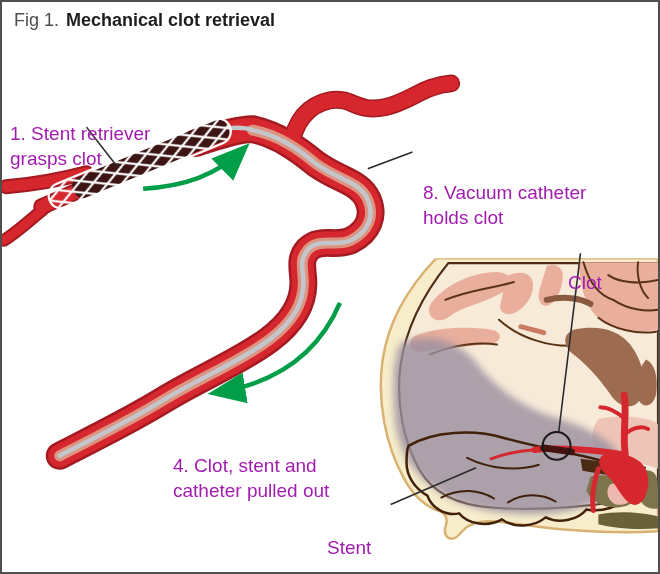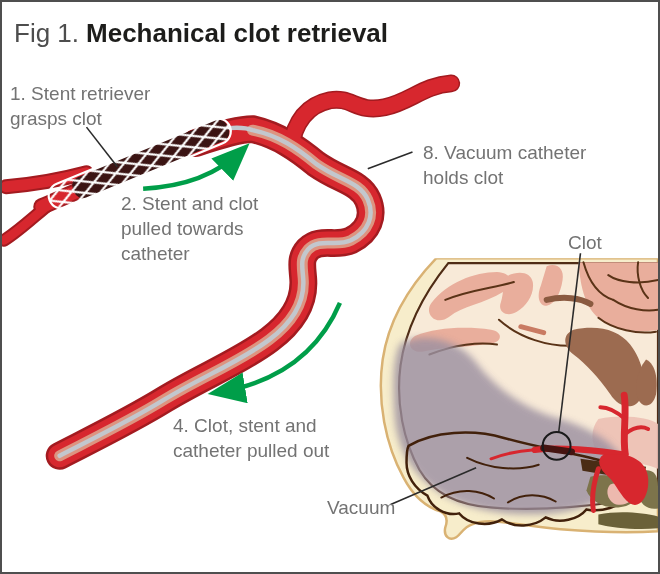--- a/index.html
+++ b/index.html
@@ -1,23 +1,23 @@
 <!DOCTYPE html>
 <html style="--artery-red: #d7272e; --artery-dark: #a31b20; --catheter-salmon: #dd9480; --wire-gray: #c3c7cd; --clot-dark: #3b1413; --arrow-green: #009e49; --skull-cream: #f7edcb; --brain-tissue: #f8ead8; --gyri-salmon: #e9ae9c; --sulci-brown: #5a3317; --stroke-purple: #9b90a0; --text-dark: #3d3d3d;"><head>
 <meta charset="utf-8">
 <style>
   html,body{margin:0;padding:0;background:#fff;}
   .canvas{
     position:relative;width:660px;height:574px;background:#ffffff;
     border:2px solid #4f4f4f;box-sizing:border-box;overflow:hidden;
     font-family:"Liberation Sans",sans-serif;
   }
-  .fig-title{position:absolute;left:12px;top:8px;font-size:26px;color:#4d4d4d;white-space:nowrap;margin-top:8px;}
+  .fig-title{position:absolute;left:12px;top:8px;font-size:18px;color:#4d4d4d;white-space:nowrap;}
   .fig-title .bold{color:#1d1d1b;font-weight:700;margin-left:7px;}
-  .lbl{position:absolute;font-size:19px;line-height:25px;color:#737373;white-space:pre-line;}
+  .lbl{position:absolute;font-size:19px;line-height:25px;color:#a21caf;white-space:pre-line;margin-top:40px;}
   svg{position:absolute;left:0;top:0;}
   
   .st-red{stroke:var(--artery-red,#d7272e);}
   .st-dark{stroke:var(--artery-dark,#a31b20);}
   .st-salmon{stroke:var(--catheter-salmon,#dd9480);}
   .st-wire{stroke:var(--wire-gray,#c3c7cd);}
   .f-clot{fill:var(--clot-dark,#3b1413);}
   .st-green{stroke:var(--arrow-green,#009e49);}
   .f-green{fill:var(--arrow-green,#009e49);}
   .f-skull{fill:var(--skull-cream,#f7edcb);}
@@ -172,23 +172,20 @@
       <circle cx="558" cy="447" r="14" stroke="#1a1a1a" stroke-width="2"></circle>
     </g>
   </svg>
 
   <div class="fig-title">
     <span>Fig 1.</span><span class="bold">Mechanical clot retrieval</span>
   </div>
 
   <div class="lbl" style="left:8px;top:79px;width:180px;">1. Stent retriever
 grasps clot</div>
-  <div class="lbl" style="left:119px;top:189px;width:190px;">2. Stent and clot
-pulled towards
-catheter</div>
   <div class="lbl" style="left:421px;top:138px;width:210px;">8. Vacuum catheter
 holds clot</div>
   <div class="lbl" style="left:171px;top:411px;width:220px;">4. Clot, stent and
 catheter pulled out</div>
   <div class="lbl" style="left:566px;top:228px;">Clot</div>
-  <div class="lbl" style="left:325px;top:493px;">Vacuum</div>
+  <div class="lbl" style="left:325px;top:493px;">Stent</div>
 
 </div>
 
 </body></html>

